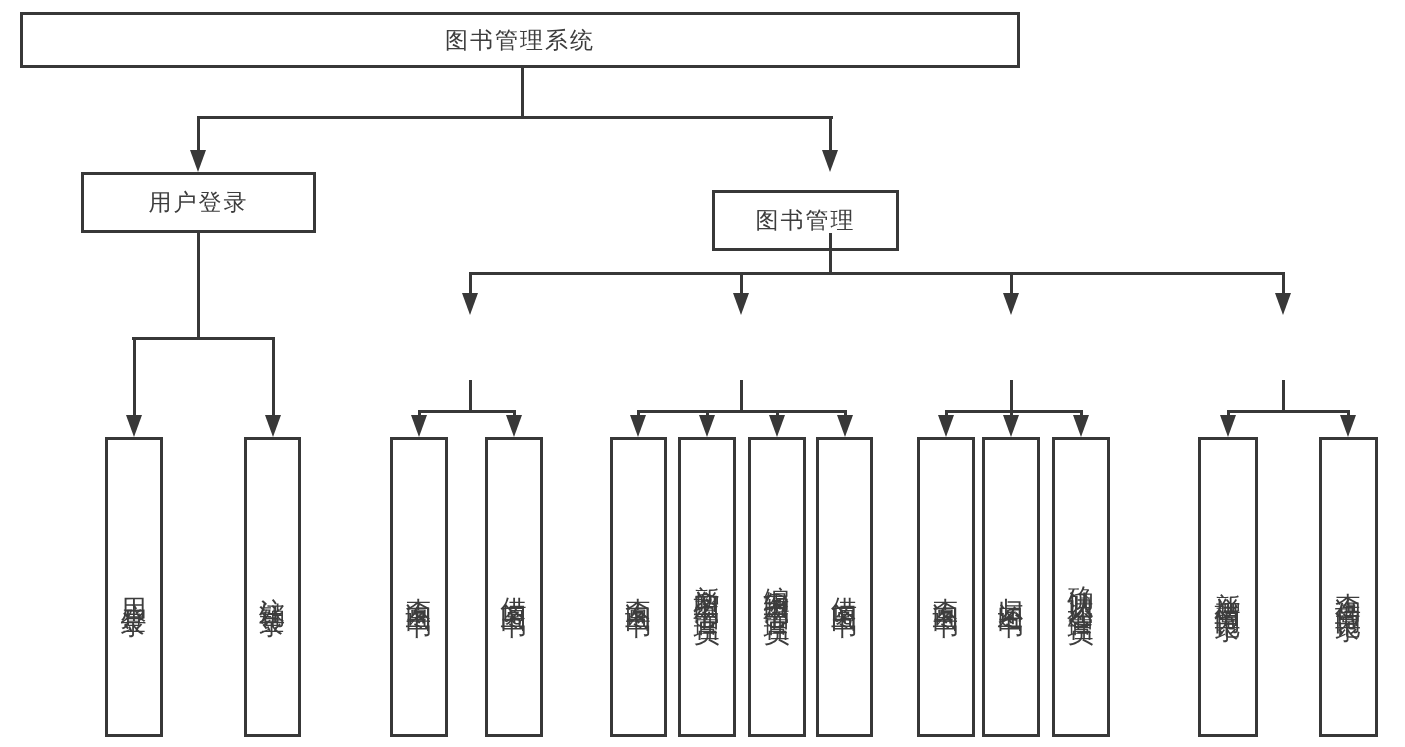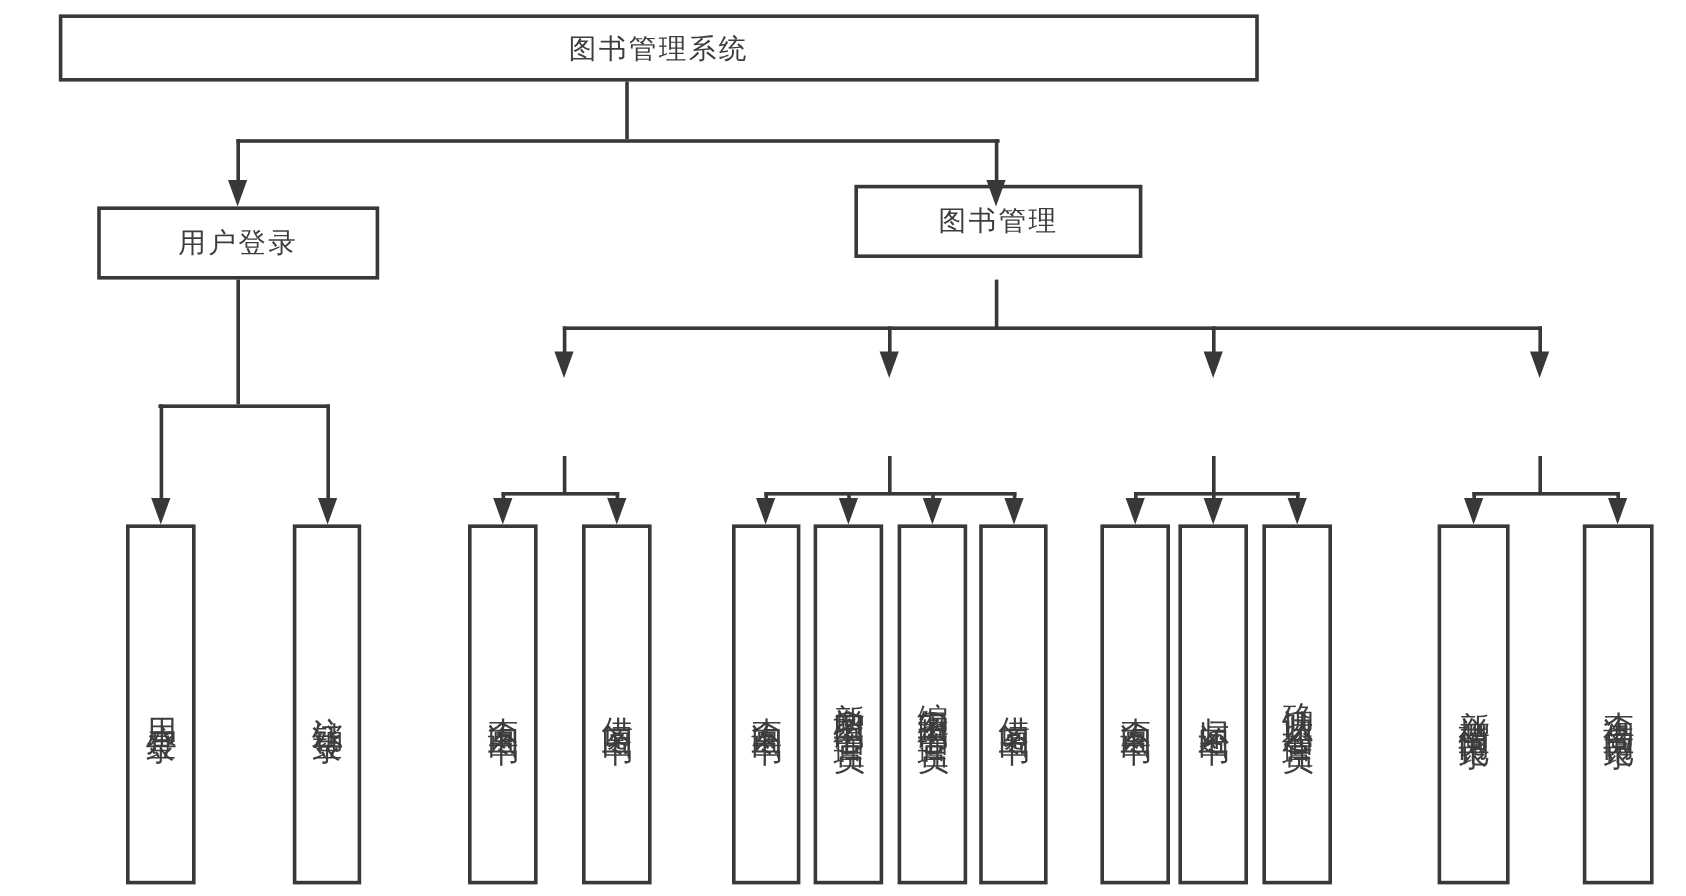--- a/index.html
+++ b/index.html
@@ -25,24 +25,24 @@
   #watermark{
     position:absolute;right:7px;bottom:5px;z-index:10;
     font-size:19px;letter-spacing:1px;color:#a5a5a5;opacity:.92;white-space:nowrap;
   }
 </style>
 </head>
 <body>
 
 <div id="canvas">
 
-  <div class="box hbox" style="left:20px;top:12px;width:1000px;height:56px;margin-left:29px;">图书管理系统</div>
+  <div class="box hbox" style="left:20px;top:12px;width:1000px;height:56px;">图书管理系统</div>
 
   <div class="box hbox" style="left:81px;top:172px;width:235px;height:61px;">用户登录</div>
-  <div class="box hbox" style="left:712px;top:154px;width:240px;height:61px;">图书管理</div>
+  <div class="box hbox" style="left:712px;top:190px;width:187px;height:61px;">图书管理</div>
 
 
   <div class="box vbox" style="left:105px;top:437px;width:58px;height:300px;">用户登录</div>
   <div class="box vbox" style="left:244px;top:437px;width:57px;height:300px;">注销登录</div>
   <div class="box vbox" style="left:390px;top:437px;width:58px;height:300px;">查询图书</div>
   <div class="box vbox" style="left:485px;top:437px;width:58px;height:300px;">借阅图书</div>
   <div class="box vbox" style="left:610px;top:437px;width:57px;height:300px;">查询图书</div>
   <div class="box vbox" style="left:678px;top:437px;width:58px;height:300px;">新增图书（管理员）</div>
   <div class="box vbox" style="left:748px;top:437px;width:58px;height:300px;">编辑图书（管理员）</div>
   <div class="box vbox" style="left:816px;top:437px;width:57px;height:300px;">借阅图书</div>

